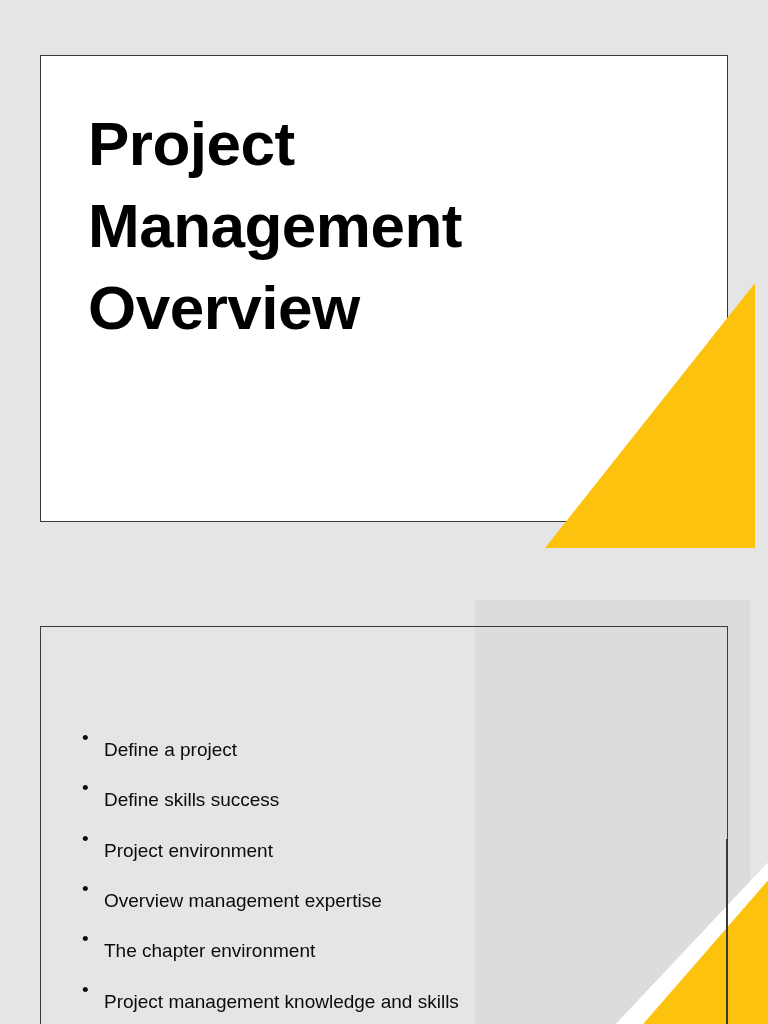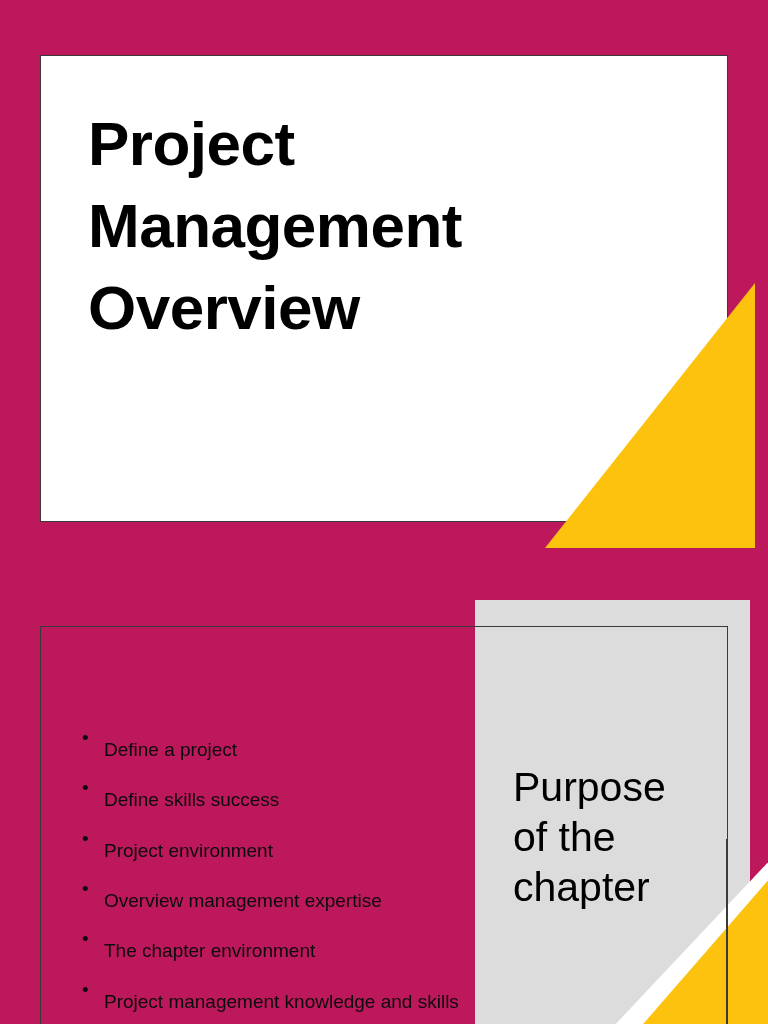--- a/index.html
+++ b/index.html
@@ -12,21 +12,21 @@
     height: 1024px;
     position: relative;
     overflow: hidden;
     font-family: "Liberation Sans", sans-serif;
     -webkit-font-smoothing: antialiased;
   }
 
   .page {
     position: absolute;
     inset: 0;
-    background: #be185d;
+    background: #e5e5e5;
   }
 
   
   .slide1 {
     position: absolute;
     left: 40px;
     top: 55px;
     width: 688px;
     height: 467px;
   }
@@ -212,23 +212,20 @@
         <span class="bullet-text">The chapter environment</span>
       </div>
 
       <div class="bullet-row">
         <span class="bullet-dot">•</span>
         <span class="bullet-text">Project management knowledge and skills</span>
       </div>
 
     </div>
 
-    <div class="slide2-heading">Purpose
-of the
-chapter</div>
 
     <div class="slide2-wedge">
       <svg viewBox="0 0 195 207" preserveAspectRatio="none" aria-hidden="true">
         <polygon points="195,0 195,207 0,207" fill="#ffffff"></polygon>
         <polygon points="195,16 195,207 29,207" fill="#FDC20E"></polygon>
       </svg>
     </div>
 
     <div class="slide2-frame-overlay"></div>
 

